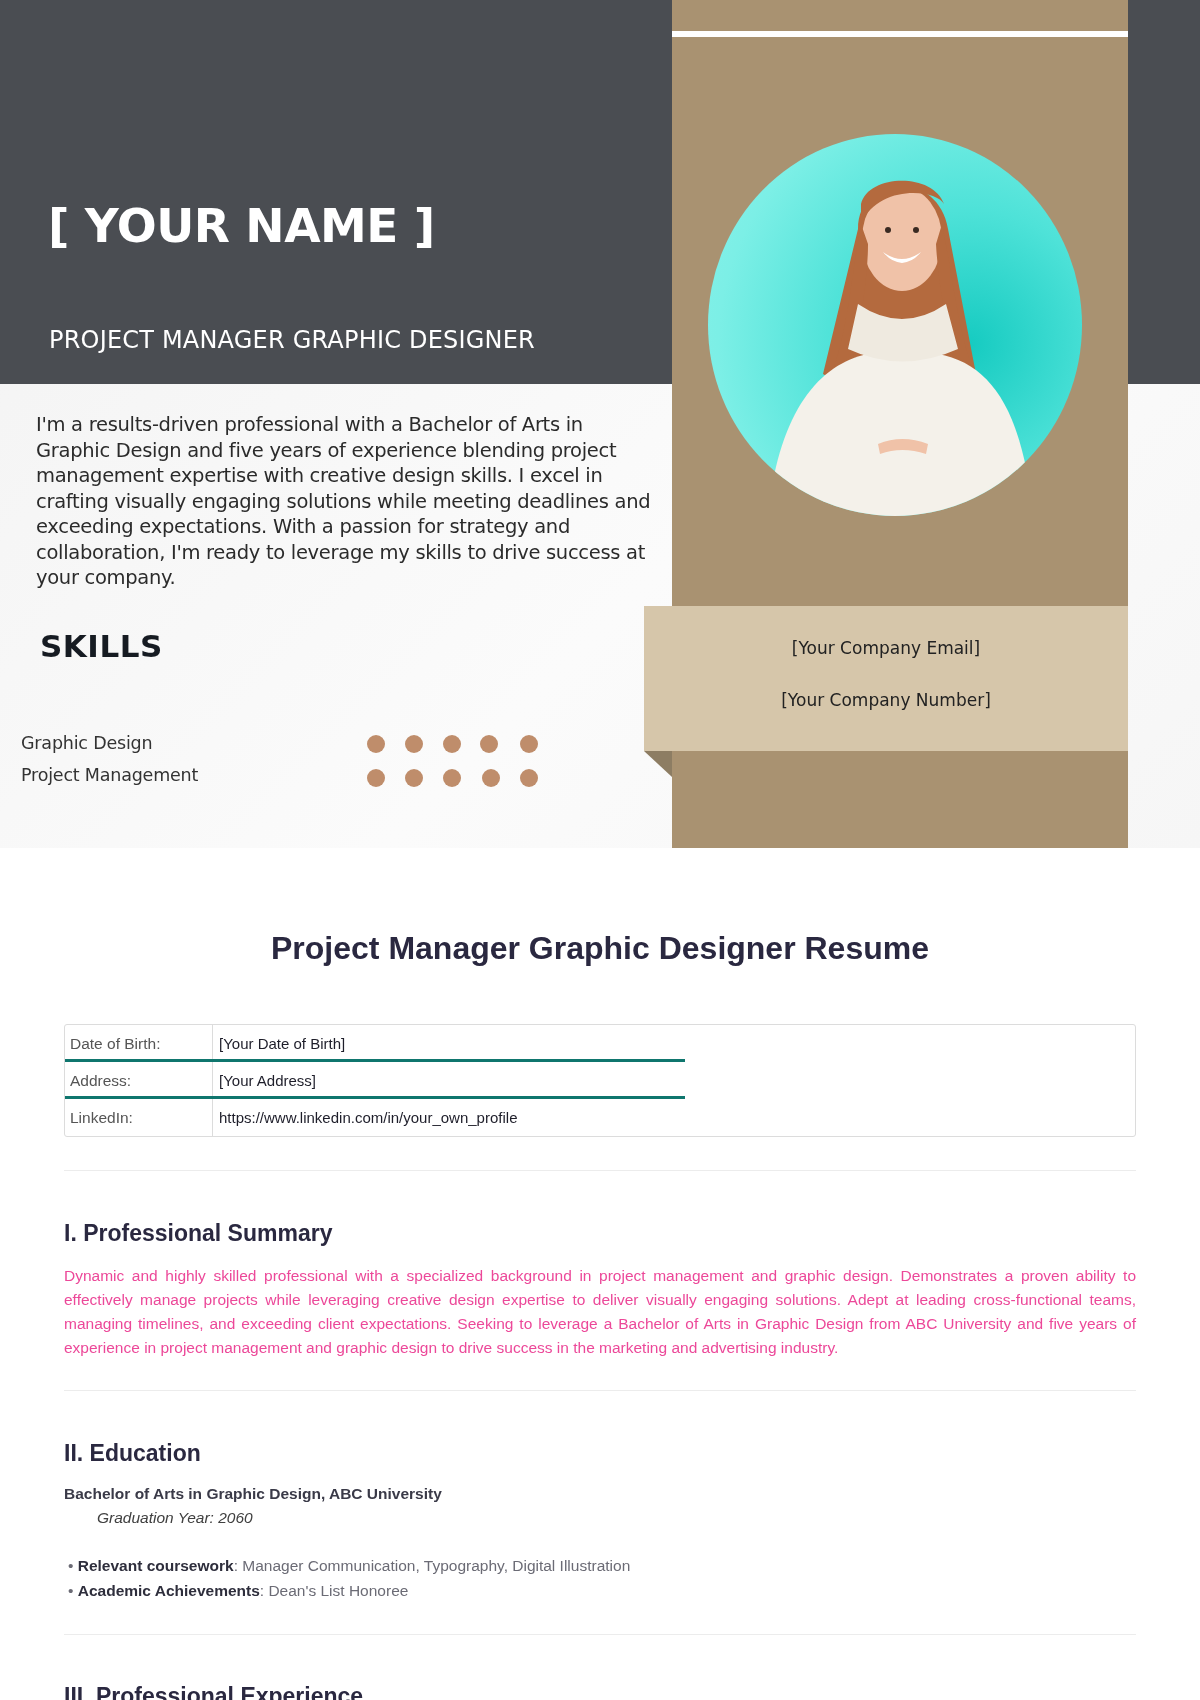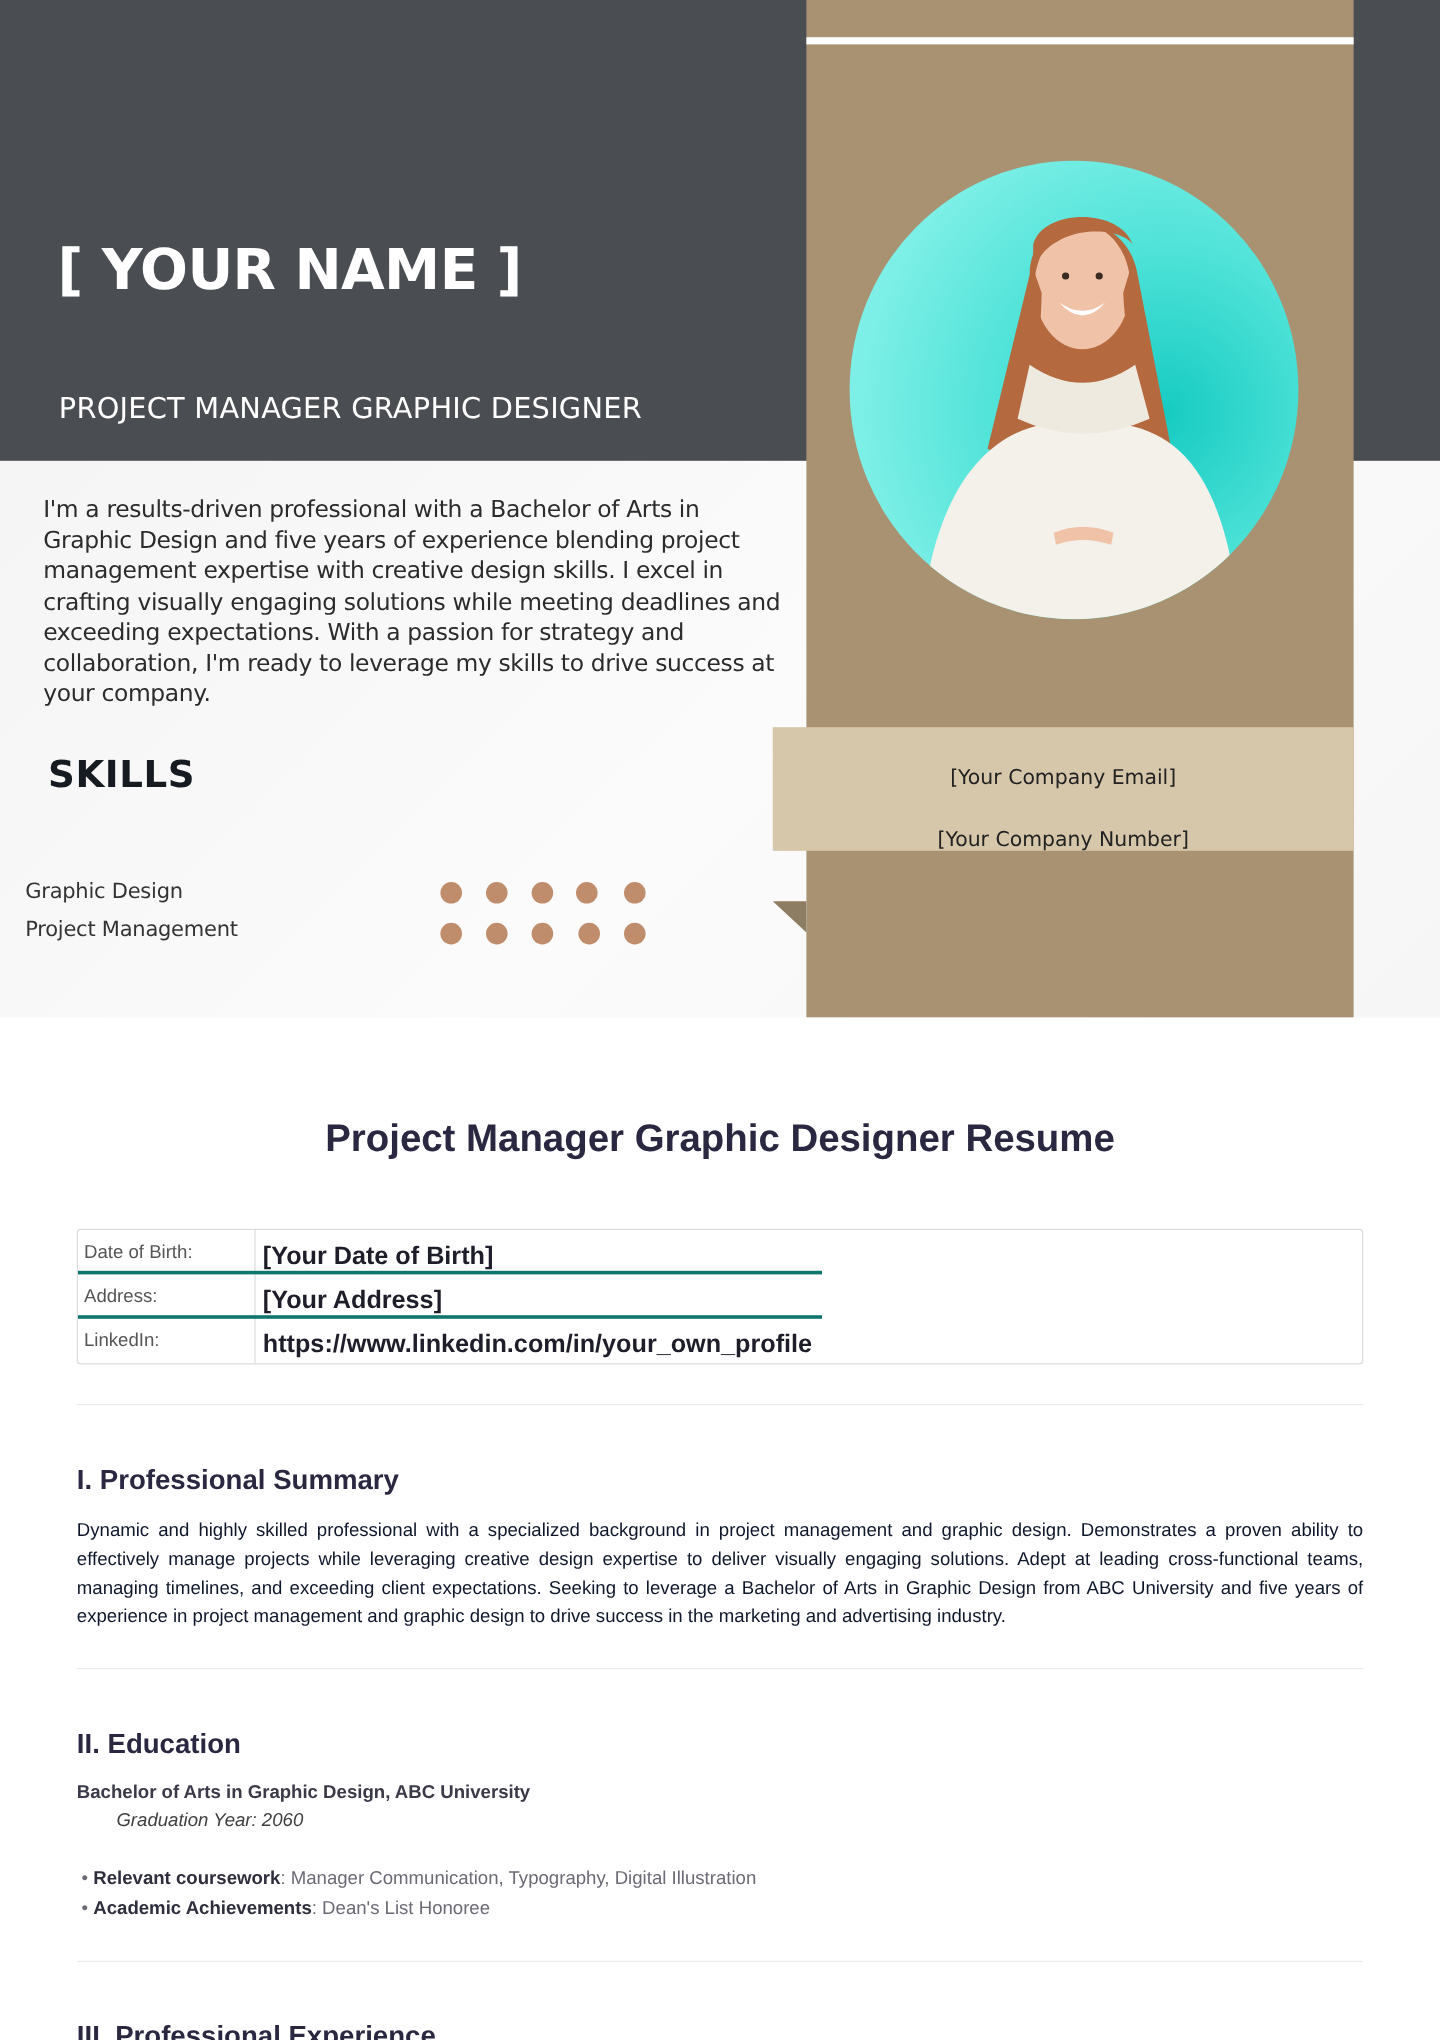--- a/index.html
+++ b/index.html
@@ -25,43 +25,43 @@
   .bio { position: absolute; left: 36px; top: 412px; width: 620px; font-family: "DejaVu Sans", sans-serif;
          font-size: 19.5px; line-height: 25.5px; color: #2b2b2b; letter-spacing: -0.3px; }
 
   .skills-title { position: absolute; left: 40px; top: 628px; font-family: "DejaVu Sans", sans-serif;
                   font-weight: 700; font-size: 31px; color: #161b22; letter-spacing: 0.5px; }
   .skill-row { position: absolute; left: 21px; height: 26px; width: 520px; }
   .skill-label { position: absolute; left: 0; top: 0; font-size: 17.5px; color: #333333; white-space: nowrap; letter-spacing: -0.2px; }
   .dots { position: absolute; left: 346px; top: 2px; width: 180px; height: 20px; }
   .dot { position: absolute; top: 0; width: 18px; height: 18px; border-radius: 50%; background: #bf8d6b; }
 
-  .ribbon { position: absolute; left: 644px; top: 606px; width: 484px; height: 103px; background: #d6c6aa; }
+  .ribbon { position: absolute; left: 644px; top: 606px; width: 484px; height: 145px; background: #d6c6aa; }
   .ribbon-fold { position: absolute; left: 644px; top: 751px; width: 0; height: 0;
                  border-top: 26px solid #8d7d63; border-left: 28px solid transparent; }
   .contact { position: absolute; left: 0; width: 484px; text-align: center; font-size: 17px; color: #222222; }
 
   
   .doc-title { position: absolute; left: 0; top: 930px; width: 1200px; text-align: center;
                font-family: "Liberation Sans", sans-serif; font-weight: 700; font-size: 32px; color: #2a2840; }
 
   .info-table { position: absolute; left: 64px; top: 1024px; width: 1072px; height: 113px;
                 border: 1px solid #dcdcdc; border-radius: 3px; }
   .info-row { position: absolute; left: 0; height: 37px; width: 620px; }
   .info-row.b { border-bottom: 3px solid #0f766e; }
   .info-label { position: absolute; left: 5px; top: 10px; font-family: "Liberation Sans", sans-serif; font-size: 15.5px; color: #555555; }
   .info-sep { position: absolute; left: 147px; top: 0; width: 1px; height: 111px; background: #dcdcdc; }
-  .info-value { position: absolute; left: 154px; top: 10px; font-family: "Liberation Sans", sans-serif; font-weight: 700; font-size: 21px; color: #1e1e2a; white-space: nowrap; }
+  .info-value { position: absolute; left: 154px; top: 10px; font-family: "Liberation Sans", sans-serif; font-weight: 400; font-size: 15px; color: #1e1e2a; white-space: nowrap; }
 
   .hr { position: absolute; left: 64px; width: 1072px; height: 1px; background: #ececec; }
 
   .sec-title { position: absolute; left: 64px; font-family: "Liberation Sans", sans-serif; font-weight: 700;
                font-size: 23px; color: #2a2840; white-space: nowrap; }
   .summary { position: absolute; left: 64px; top: 1264px; width: 1072px; font-family: "Liberation Sans", sans-serif;
-             font-size: 15.5px; line-height: 24px; color: #0f172a; text-align: justify; }
+             font-size: 15.5px; line-height: 24px; color: #ec4899; text-align: justify; }
 
   .edu-degree { position: absolute; left: 64px; top: 1485px; font-family: "Liberation Sans", sans-serif; font-weight: 700;
                 font-size: 15.5px; color: #3a3a48; }
   .edu-year { position: absolute; left: 64px; top: 1509px; font-family: "Liberation Sans", sans-serif; font-style: italic;
               font-size: 15.5px; color: #404040; margin-left: 33px; }
   .bullet { position: absolute; left: 68px; font-family: "Liberation Sans", sans-serif; font-size: 15.5px; color: #6b6b75; white-space: nowrap; }
   .bullet b { color: #2e2e3c; }
 </style>
 </head>
 <body>

